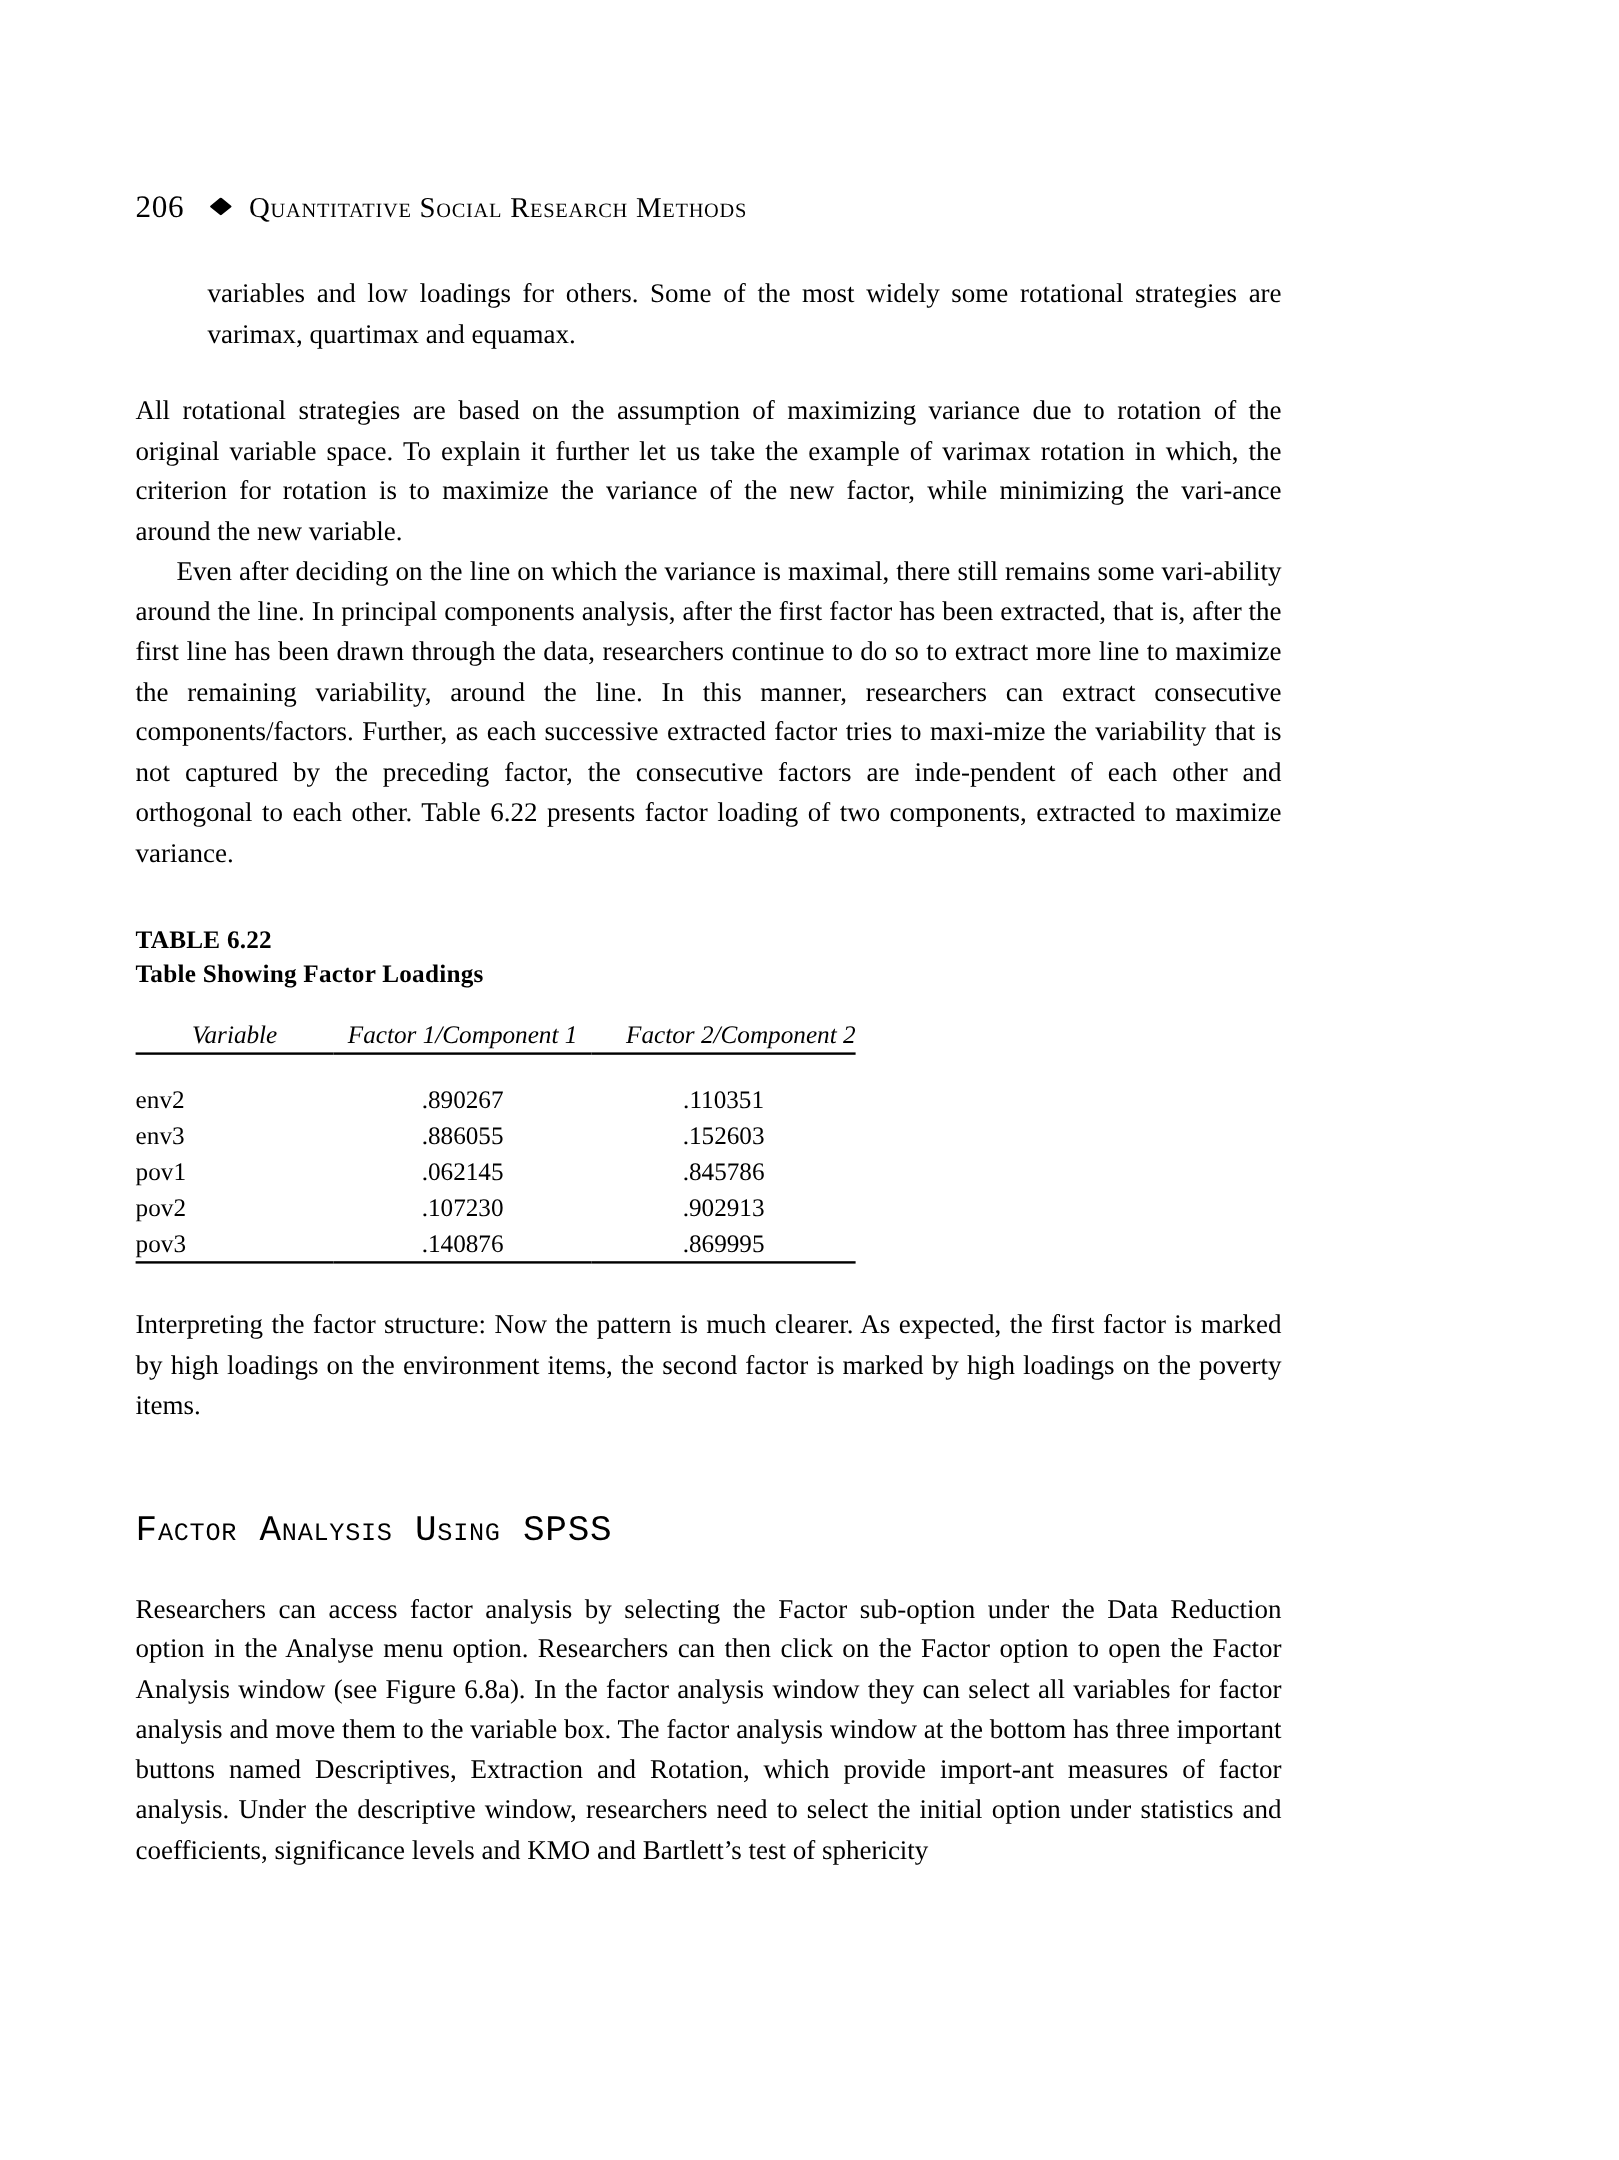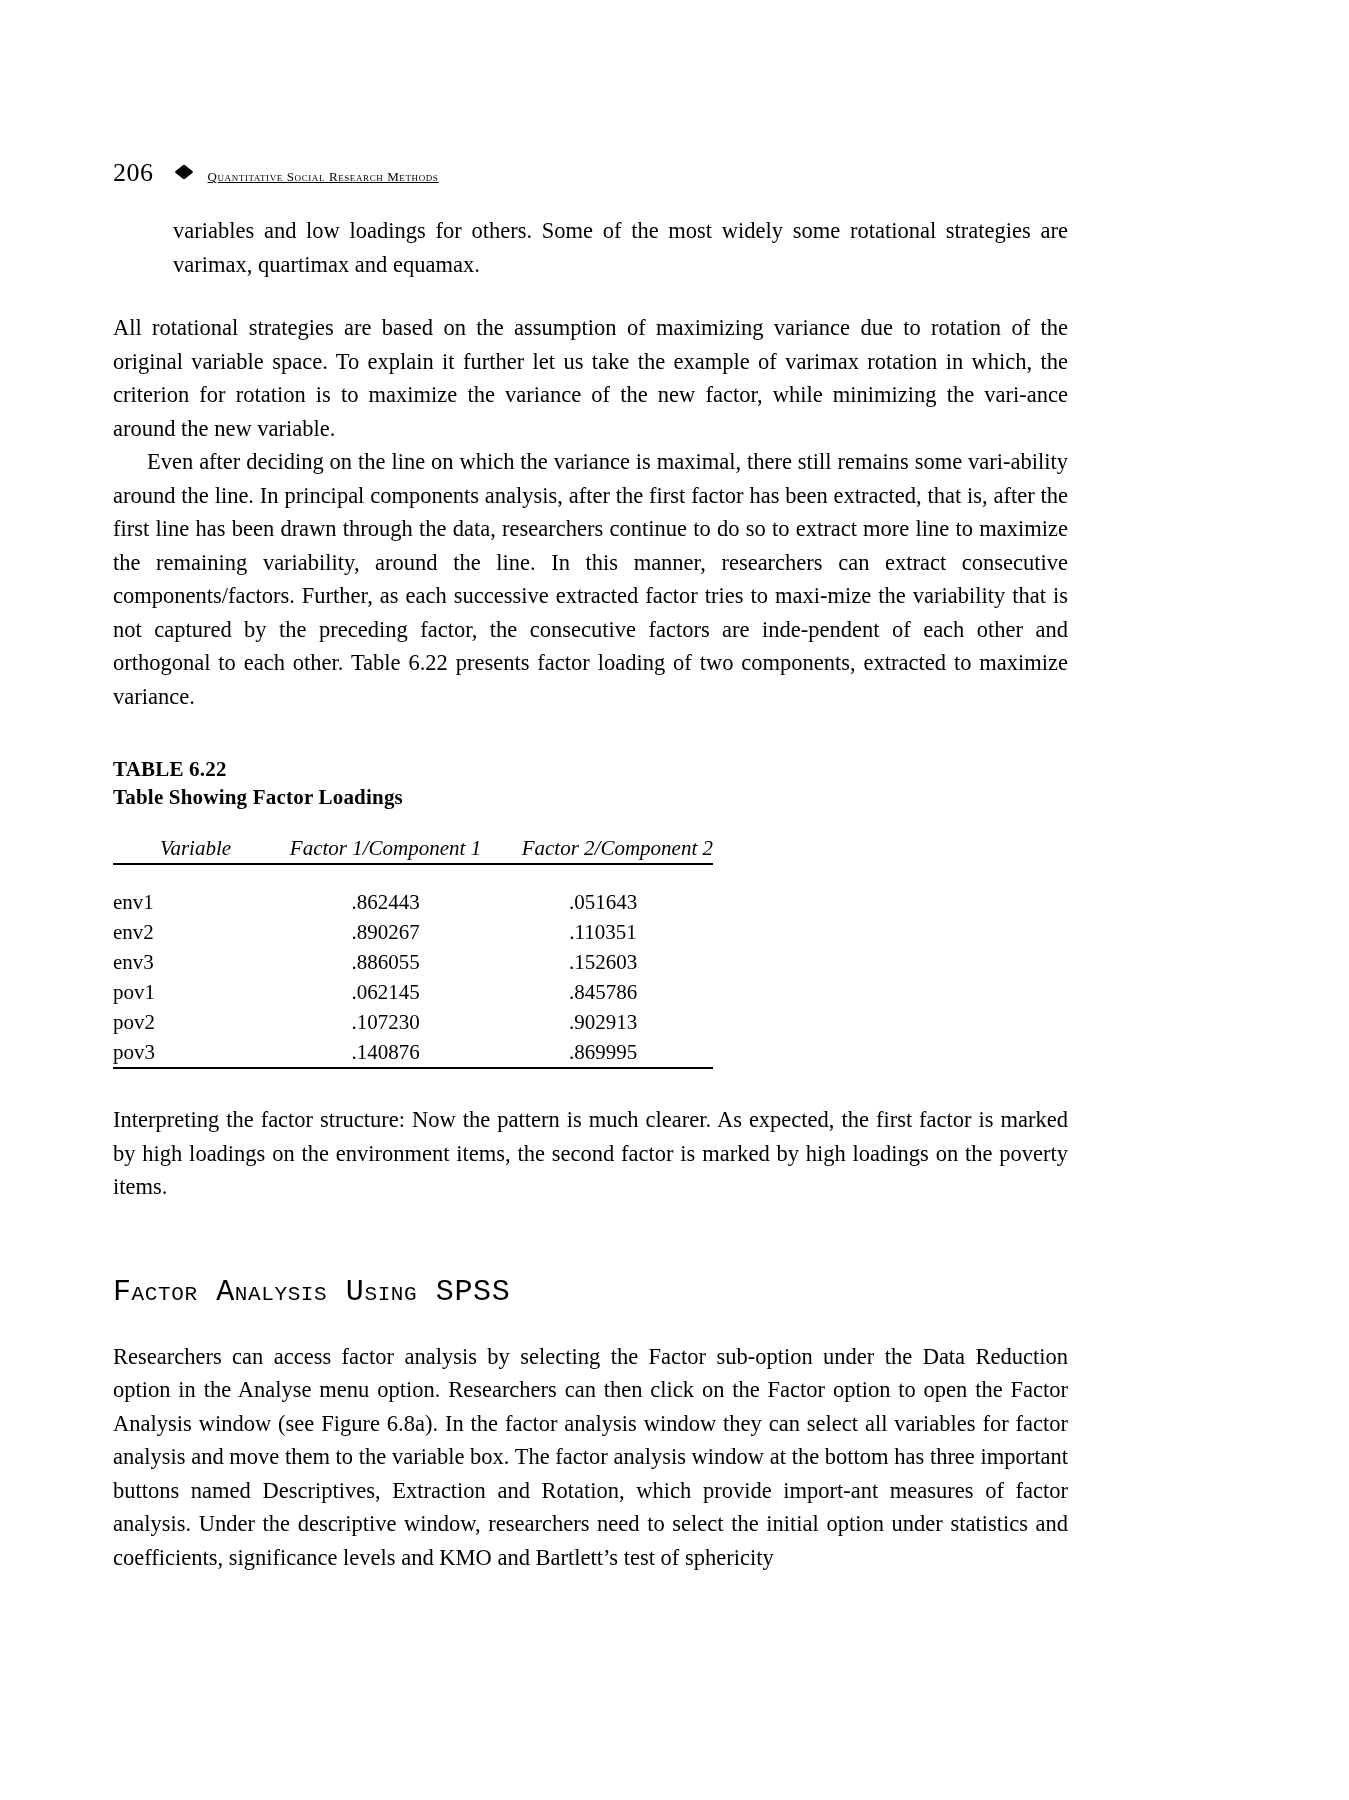--- a/index.html
+++ b/index.html
@@ -29,45 +29,44 @@
     left: 113px;
     top: 160px;
     width: 955px;
   }
 
   
   .running-head {
     display: flex;
     align-items: baseline;
     gap: 0;
-    margin: 0 0 28px 0;
+    margin: 0 0 40px 0;
     white-space: nowrap;
   }
   .folio {
     font-size: 26px;
     letter-spacing: 0.5px;
     line-height: 1;
   }
   .head-diamond {
     display: inline-block;
     width: 12px;
     height: 12px;
     background: #000;
     margin: 0 18px 0 24px;
     transform: rotate(45deg) skew(-6deg, -6deg);
     border-radius: 1px;
     position: relative;
     top: -3px;
     flex: 0 0 auto;
   }
   .head-title {
-    font-size: 13px;
+    font-size: 24px;
     font-variant: small-caps;
     letter-spacing: 0.6px;
-    text-decoration: underline;
   }
 
   
   p {
     margin: 0;
     font-size: 22.5px;
     line-height: 33.5px;
     text-align: justify;
     text-justify: inter-word;
     hyphens: manual;
@@ -182,25 +181,20 @@
         </tbody>
         <thead>
           <tr>
             <th class="c0">Variable</th>
             <th class="c1">Factor 1/Component 1</th>
             <th class="c2">Factor 2/Component 2</th>
           </tr>
         </thead>
         <tbody>
           <tr>
-            <td class="c0">env1</td>
-            <td class="c1">.862443</td>
-            <td class="c2">.051643</td>
-          </tr>
-          <tr>
             <td class="c0">env2</td>
             <td class="c1">.890267</td>
             <td class="c2">.110351</td>
           </tr>
           <tr>
             <td class="c0">env3</td>
             <td class="c1">.886055</td>
             <td class="c2">.152603</td>
           </tr>
           <tr>

